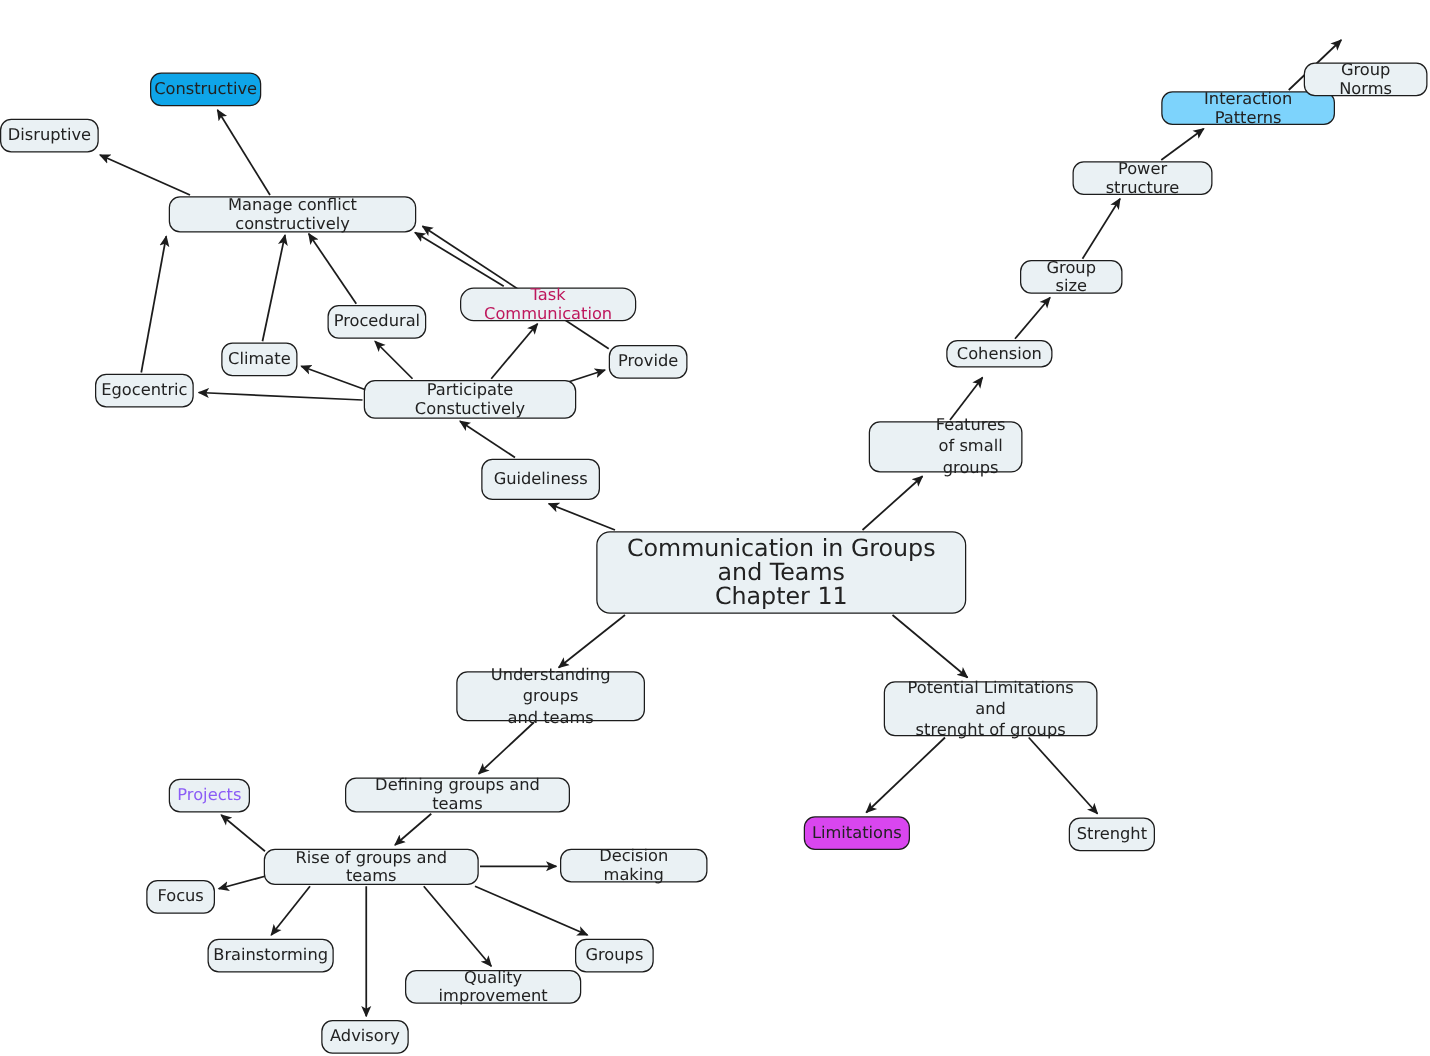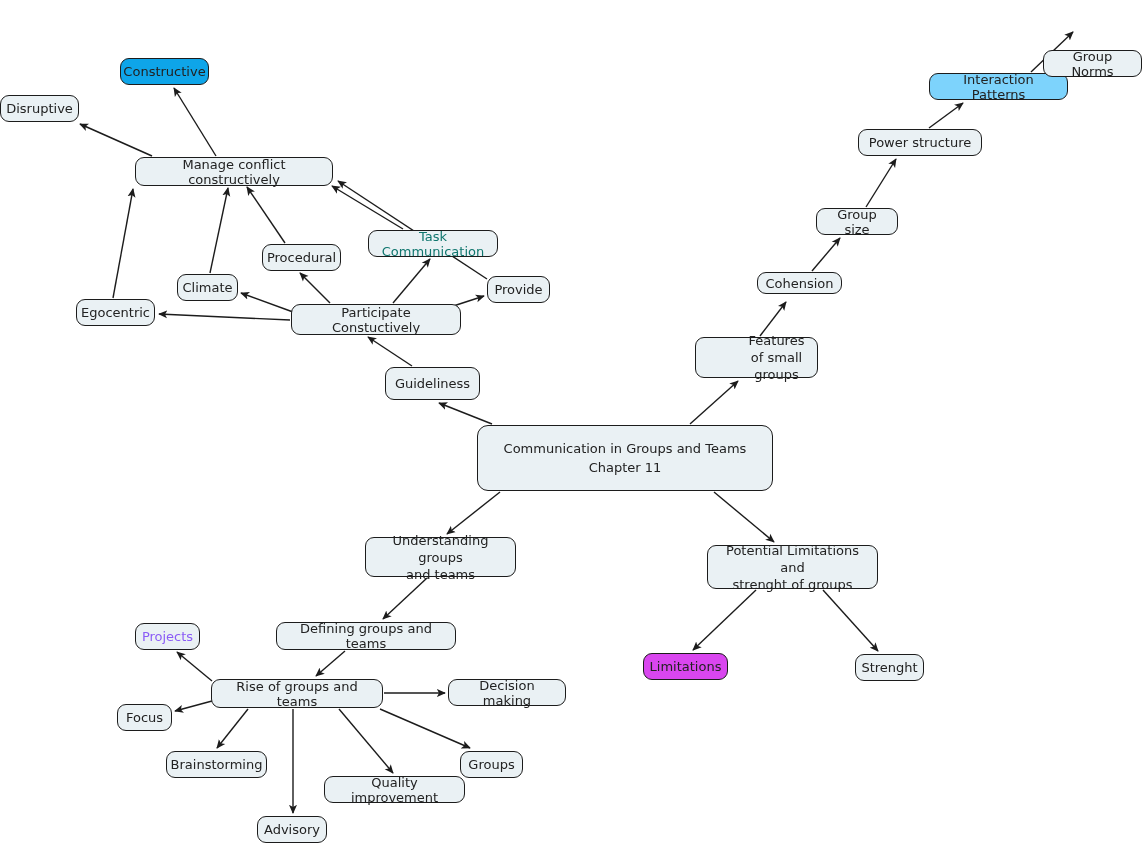--- a/index.html
+++ b/index.html
@@ -37,21 +37,21 @@
     line-height: 15px;
     display: flex;
     align-items: center;
     justify-content: center;
     text-align: center;
     padding: 2px 8px;
     white-space: pre-line;
     z-index: 5;
   }
   .node.central {
-    font-size: 13px;
+    font-size: 19px;
     line-height: 19px;
     border-radius: 11px;
   }
   .node.multiline {
     line-height: 17px;
   }
 </style>
 </head>
 <body>
 
@@ -102,27 +102,27 @@
       <div class="node central" style="left: 477px; top: 425px; width: 296px; height: 66px; background: rgb(234, 241, 244); border-color: rgb(28, 28, 28); color: rgb(34, 34, 34);">Communication in Groups and Teams
 Chapter 11</div>
       <div class="node" style="left: 385px; top: 367px; width: 95px; height: 33px; background: rgb(234, 241, 244); border-color: rgb(28, 28, 28); color: rgb(34, 34, 34);">Guideliness</div>
       <div class="node" style="left: 291px; top: 304px; width: 170px; height: 31px; background: rgb(234, 241, 244); border-color: rgb(28, 28, 28); color: rgb(34, 34, 34);">Participate Constuctively</div>
       <div class="node" style="left: 135px; top: 157px; width: 198px; height: 29px; background: rgb(234, 241, 244); border-color: rgb(28, 28, 28); color: rgb(34, 34, 34);">Manage conflict constructively</div>
       <div class="node" style="left: 120px; top: 58px; width: 89px; height: 27px; background: #0ea5e9; border-color: rgb(28, 28, 28); color: rgb(34, 34, 34);">Constructive</div>
       <div class="node" style="left: 0px; top: 95px; width: 79px; height: 27px; background: rgb(234, 241, 244); border-color: rgb(28, 28, 28); color: rgb(34, 34, 34);">Disruptive</div>
       <div class="node" style="left: 76px; top: 299px; width: 79px; height: 27px; background: rgb(234, 241, 244); border-color: rgb(28, 28, 28); color: rgb(34, 34, 34);">Egocentric</div>
       <div class="node" style="left: 177px; top: 274px; width: 61px; height: 27px; background: rgb(234, 241, 244); border-color: rgb(28, 28, 28); color: rgb(34, 34, 34);">Climate</div>
       <div class="node" style="left: 262px; top: 244px; width: 79px; height: 27px; background: rgb(234, 241, 244); border-color: rgb(28, 28, 28); color: rgb(34, 34, 34);">Procedural</div>
-      <div class="node" style="left: 368px; top: 230px; width: 130px; height: 27px; background: rgb(234, 241, 244); border-color: rgb(28, 28, 28); color: #0f766e;">Task Communication</div>
+      <div class="node" style="left: 368px; top: 230px; width: 141px; height: 27px; background: rgb(234, 241, 244); border-color: rgb(28, 28, 28); color: #be185d; border-radius: 11px;">Task Communication</div>
       <div class="node" style="left: 487px; top: 276px; width: 63px; height: 27px; background: rgb(234, 241, 244); border-color: rgb(28, 28, 28); color: rgb(34, 34, 34);">Provide</div>
       <div class="node multiline" style="left: 695px; top: 337px; width: 123px; height: 41px; background: rgb(234, 241, 244); border-color: rgb(28, 28, 28); color: rgb(34, 34, 34); padding-left: 48px;">Features of small
 groups</div>
       <div class="node" style="left: 757px; top: 272px; width: 85px; height: 22px; background: rgb(234, 241, 244); border-color: rgb(28, 28, 28); color: rgb(34, 34, 34);">Cohension</div>
       <div class="node" style="left: 816px; top: 208px; width: 82px; height: 27px; background: rgb(234, 241, 244); border-color: rgb(28, 28, 28); color: rgb(34, 34, 34);">Group size</div>
-      <div class="node" style="left: 858px; top: 129px; width: 124px; height: 27px; background: rgb(234, 241, 244); border-color: rgb(28, 28, 28); color: rgb(34, 34, 34);">Power structure</div>
+      <div class="node" style="left: 858px; top: 129px; width: 112px; height: 27px; background: rgb(234, 241, 244); border-color: rgb(28, 28, 28); color: rgb(34, 34, 34);">Power structure</div>
       <div class="node" style="left: 929px; top: 73px; width: 139px; height: 27px; background: #7dd3fc; border-color: rgb(28, 28, 28); color: rgb(34, 34, 34);">Interaction Patterns</div>
       <div class="node" style="left: 1043px; top: 2px; width: 99px; height: 27px; background: rgb(234, 241, 244); border-color: rgb(28, 28, 28); color: rgb(34, 34, 34); margin-top: 48px;">Group Norms</div>
       <div class="node multiline" style="left: 365px; top: 537px; width: 151px; height: 40px; background: rgb(234, 241, 244); border-color: rgb(28, 28, 28); color: rgb(34, 34, 34);">Understanding groups
 and teams</div>
       <div class="node" style="left: 276px; top: 622px; width: 180px; height: 28px; background: rgb(234, 241, 244); border-color: rgb(28, 28, 28); color: rgb(34, 34, 34);">Defining groups and teams</div>
       <div class="node" style="left: 211px; top: 679px; width: 172px; height: 29px; background: rgb(234, 241, 244); border-color: rgb(28, 28, 28); color: rgb(34, 34, 34);">Rise of groups and teams</div>
       <div class="node" style="left: 135px; top: 623px; width: 65px; height: 27px; background: rgb(234, 241, 244); border-color: rgb(28, 28, 28); color: #8b5cf6;">Projects</div>
       <div class="node" style="left: 117px; top: 704px; width: 55px; height: 27px; background: rgb(234, 241, 244); border-color: rgb(28, 28, 28); color: rgb(34, 34, 34);">Focus</div>
       <div class="node" style="left: 166px; top: 751px; width: 101px; height: 27px; background: rgb(234, 241, 244); border-color: rgb(28, 28, 28); color: rgb(34, 34, 34);">Brainstorming</div>
       <div class="node" style="left: 257px; top: 816px; width: 70px; height: 27px; background: rgb(234, 241, 244); border-color: rgb(28, 28, 28); color: rgb(34, 34, 34);">Advisory</div>

